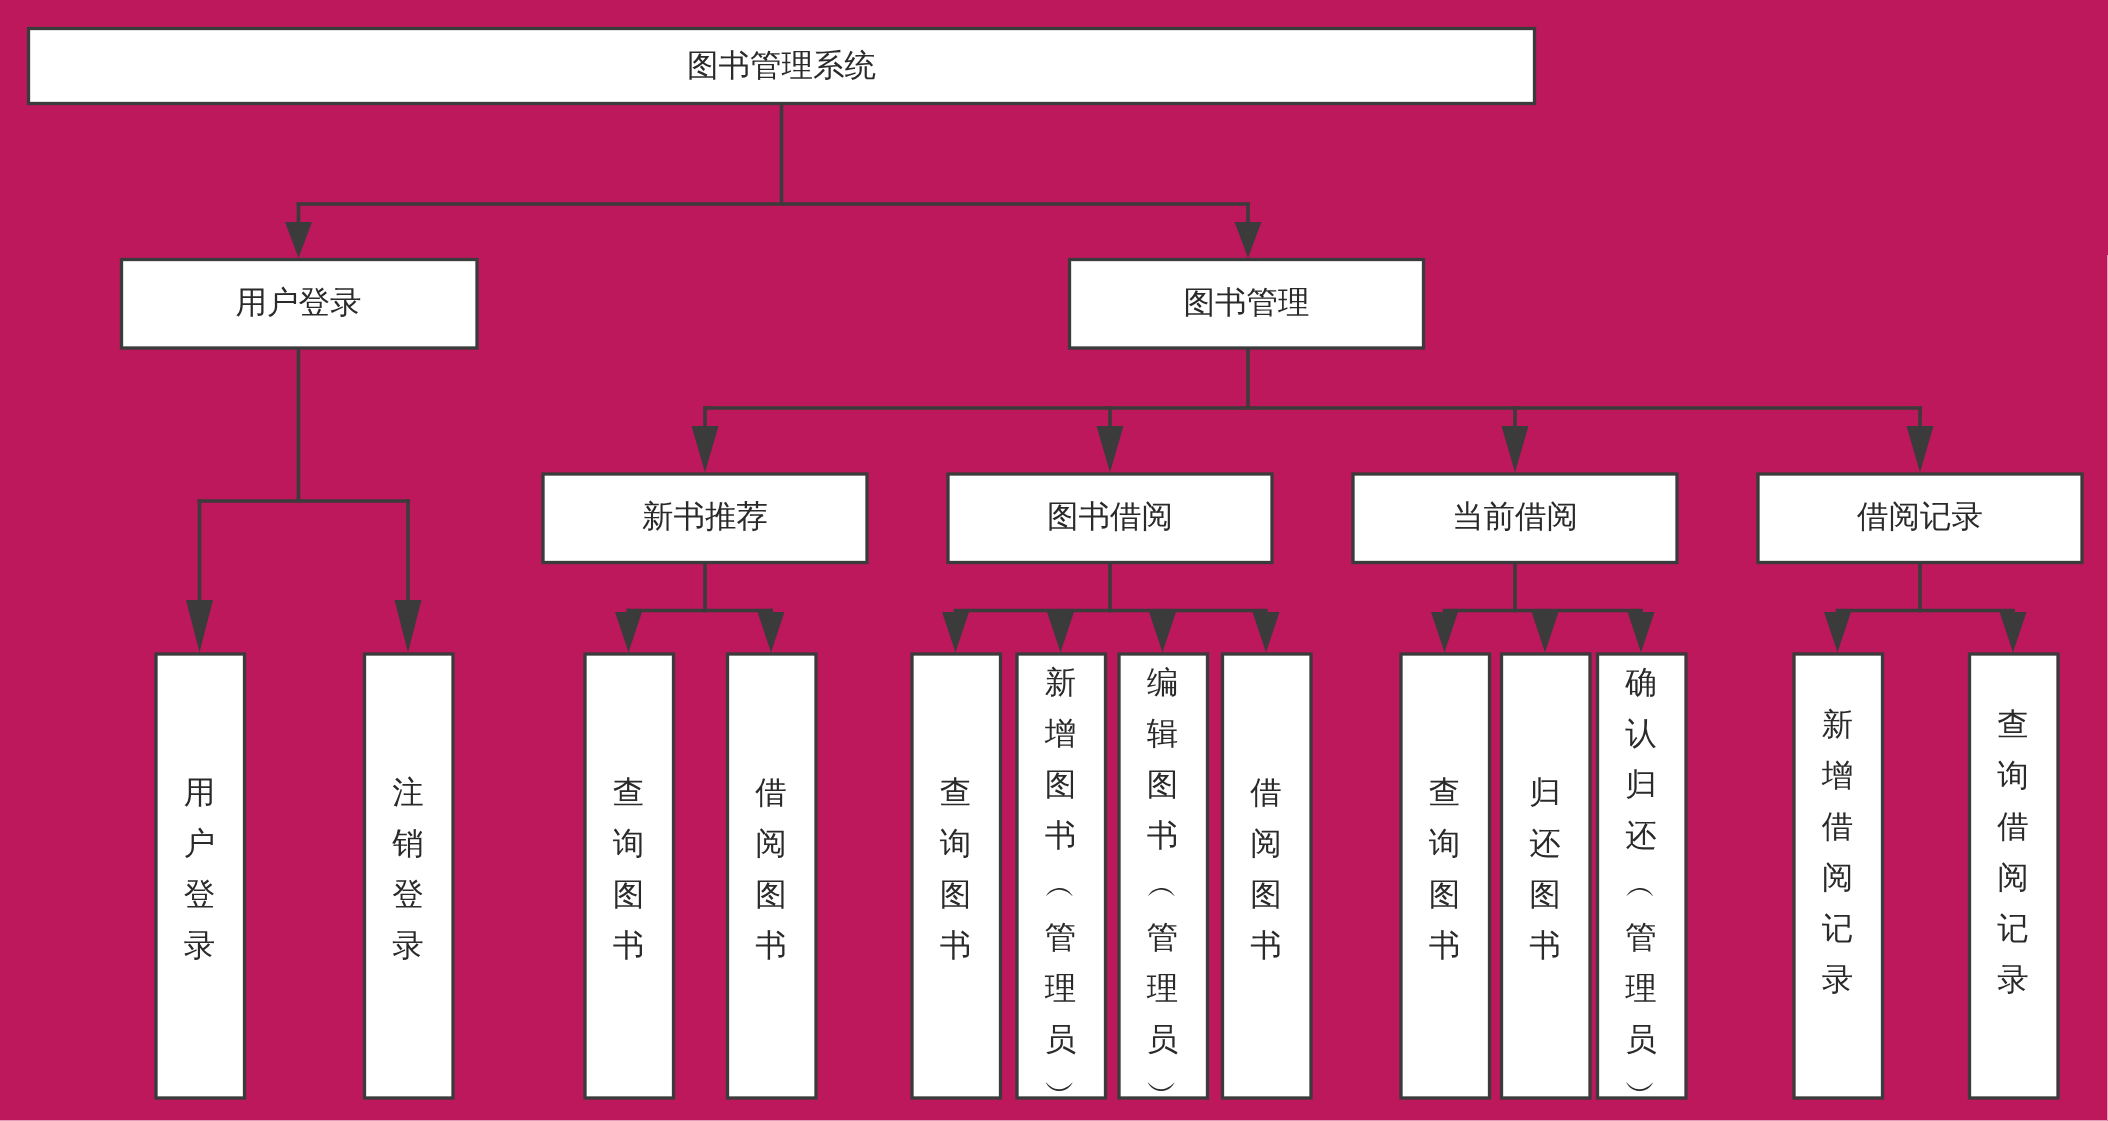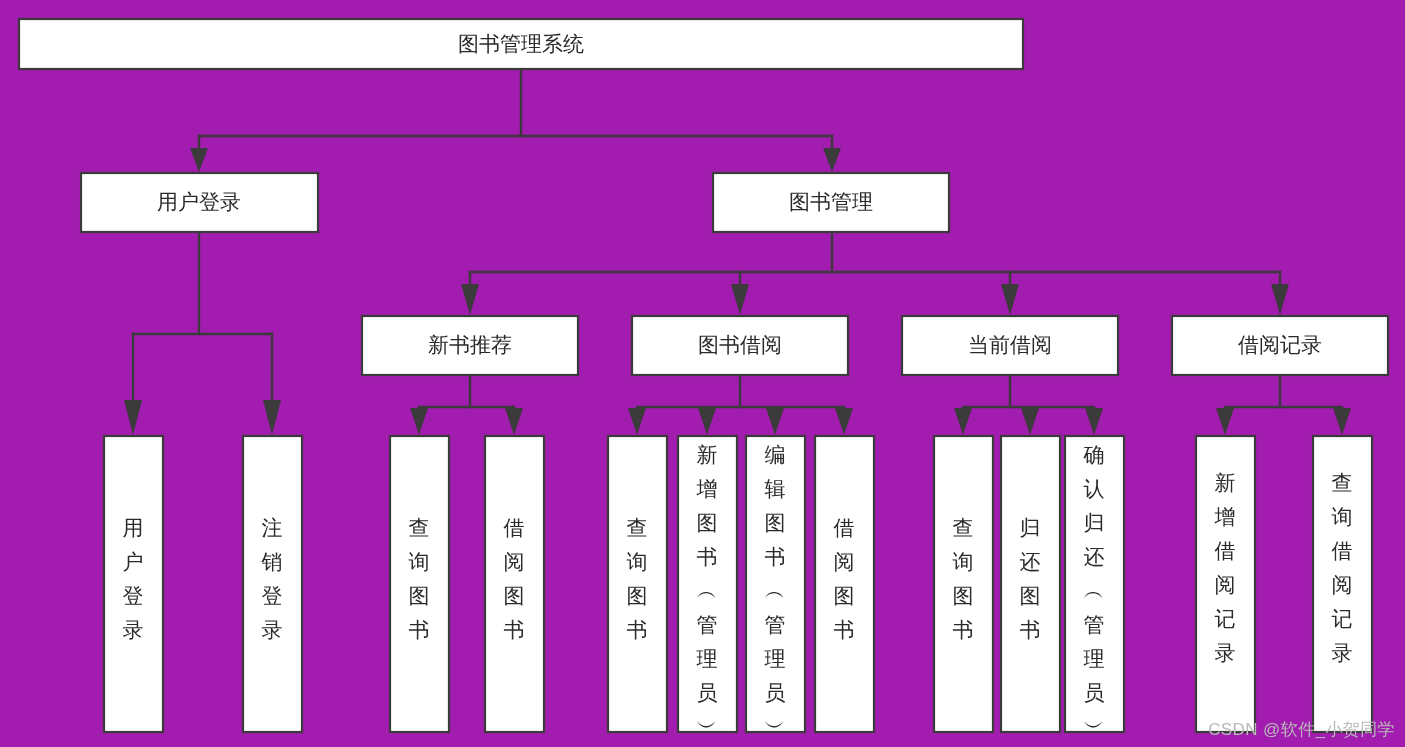--- a/index.html
+++ b/index.html
@@ -7,21 +7,21 @@
     padding: 0;
     background: #ffffff;
   }
   body {
     font-family: "Liberation Sans", "DejaVu Sans", sans-serif;
   }
   #stage {
     position: relative;
     width: 1405px;
     height: 747px;
-    background: #a21caf;
+    background: #be185d;
     overflow: hidden;
   }
   #diagram-svg {
     position: absolute;
     left: 0;
     top: 0;
     width: 1405px;
     height: 747px;
   }
   .node-box {
@@ -230,15 +230,14 @@
       <text class="node-label-vertical" x="1225" y="490"><tspan x="1225" dy="0">新</tspan><tspan x="1225" dy="34">增</tspan><tspan x="1225" dy="34">借</tspan><tspan x="1225" dy="34">阅</tspan><tspan x="1225" dy="34">记</tspan><tspan x="1225" dy="34">录</tspan></text>
     </g>
 
     <g>
       <rect class="node-box" x="1313" y="436" width="59" height="296"></rect>
       <text class="node-label-vertical" x="1342" y="490"><tspan x="1342" dy="0">查</tspan><tspan x="1342" dy="34">询</tspan><tspan x="1342" dy="34">借</tspan><tspan x="1342" dy="34">阅</tspan><tspan x="1342" dy="34">记</tspan><tspan x="1342" dy="34">录</tspan></text>
     </g>
 
   </svg>
 
-  <div class="watermark-text">CSDN @软件_小贺同学</div>
 
 </div>
 
 </body></html>

